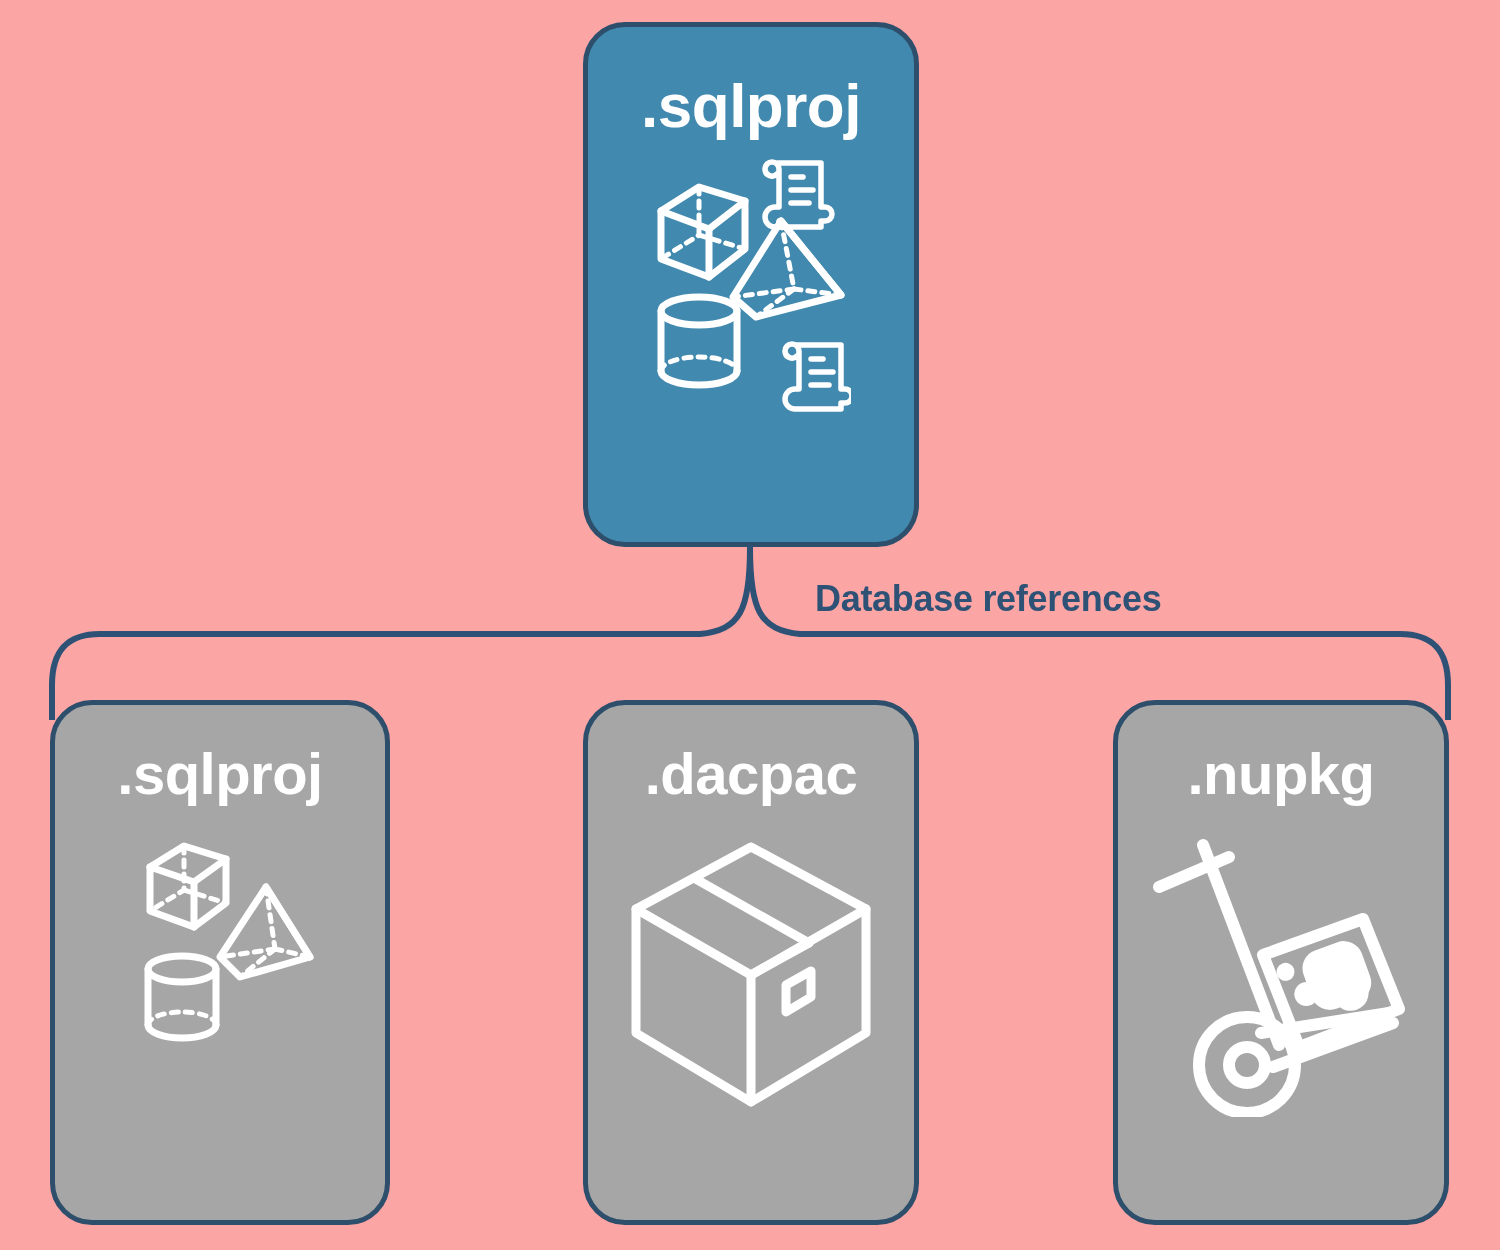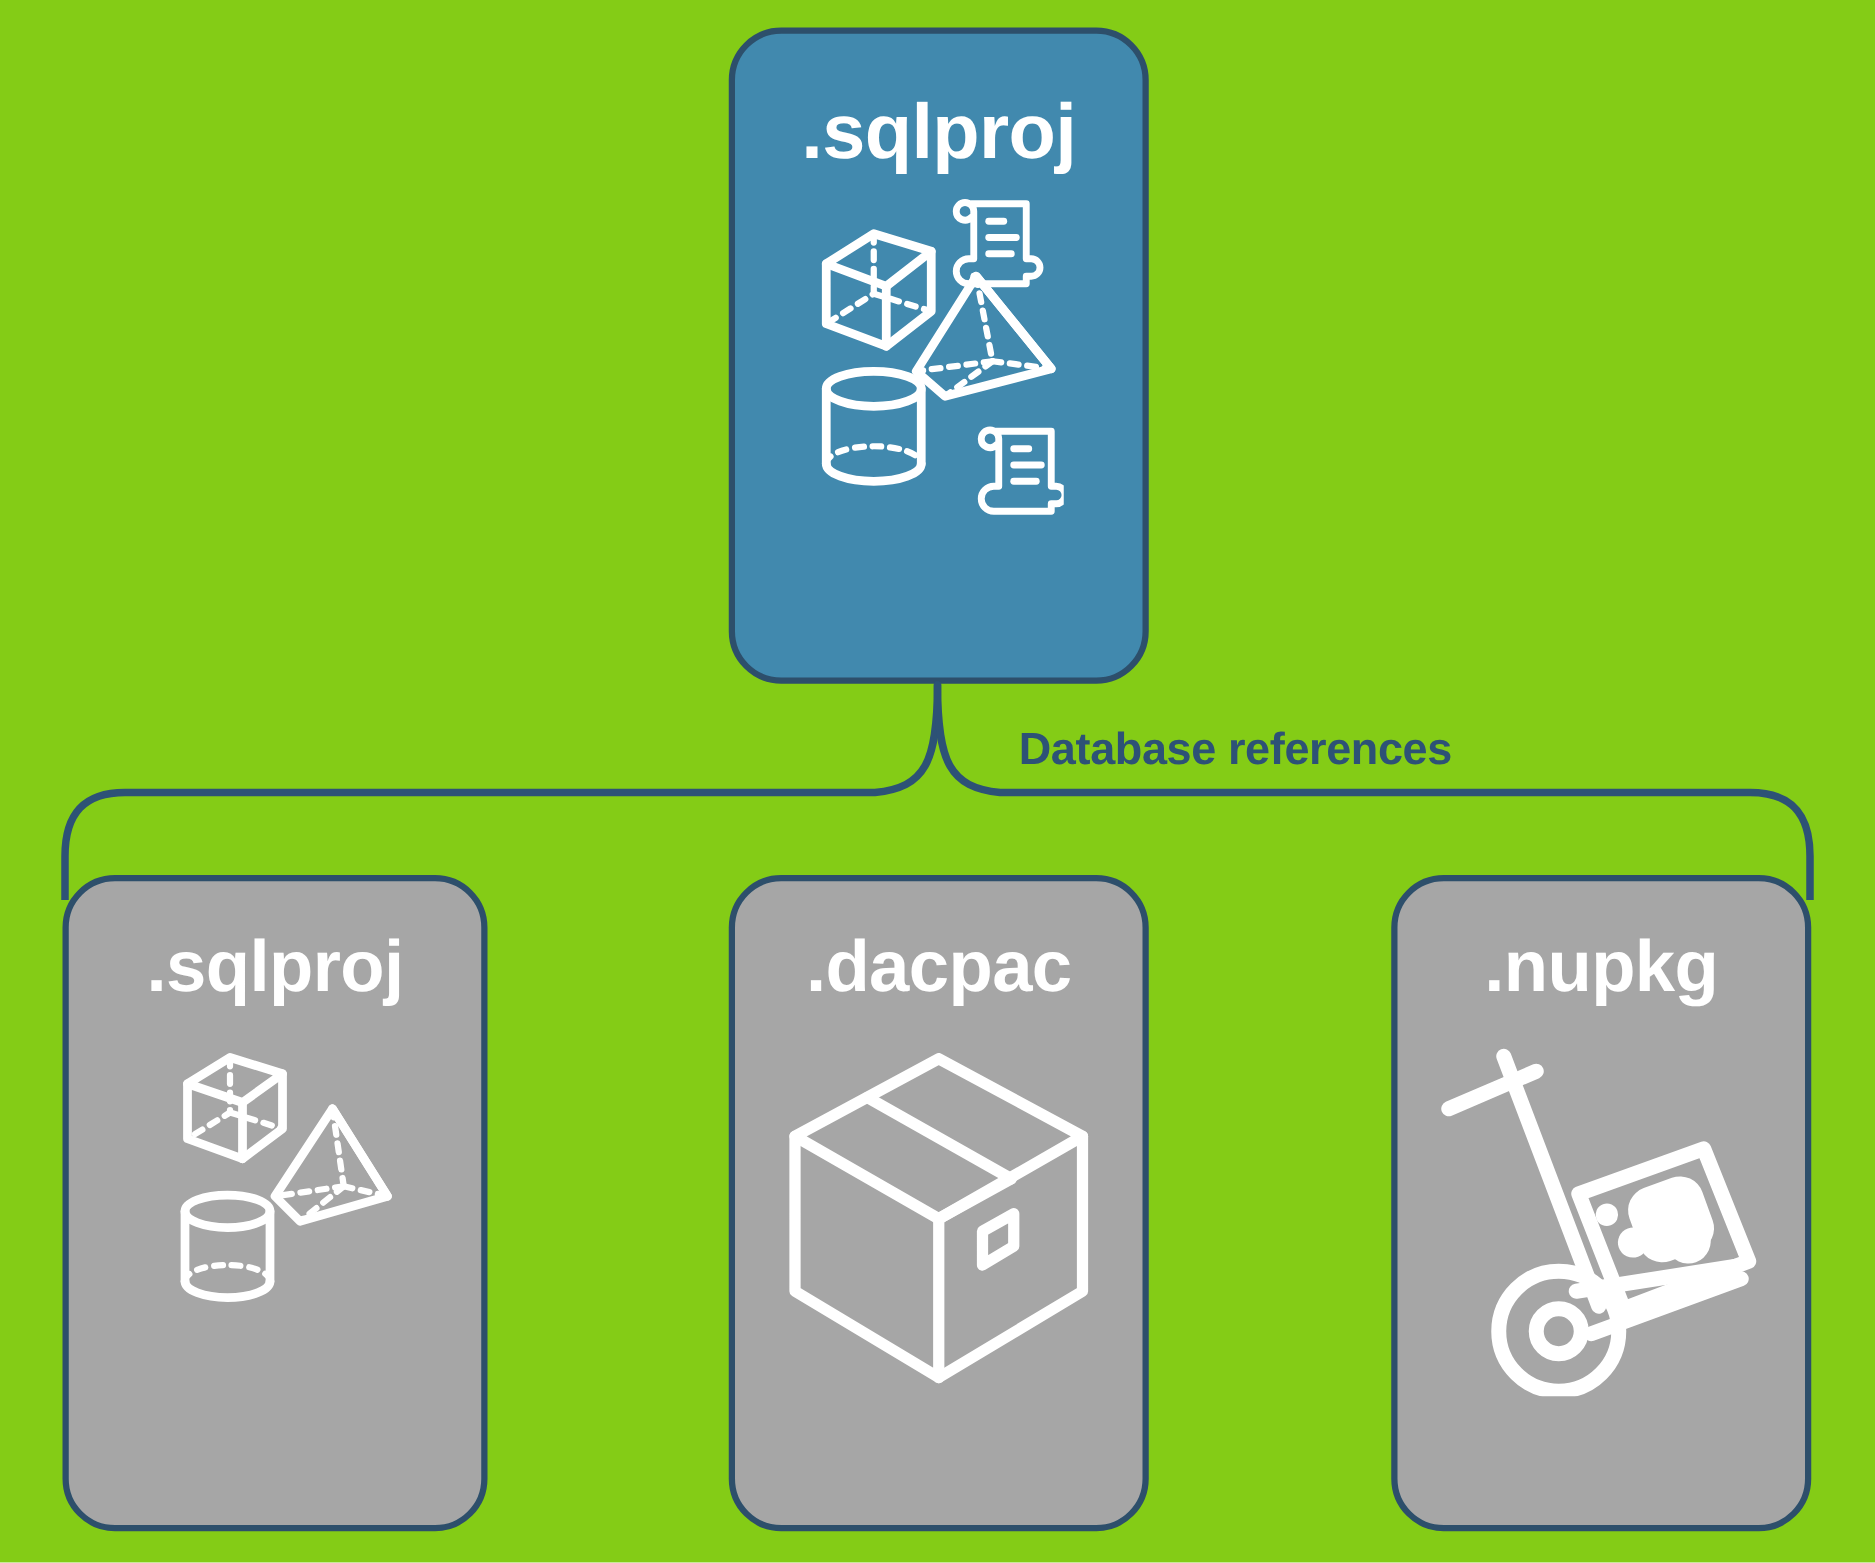--- a/index.html
+++ b/index.html
@@ -8,21 +8,21 @@
     padding: 0;
     background: #ffffff;
   }
   body {
     font-family: "Liberation Sans", sans-serif;
   }
   #canvas {
     position: relative;
     width: 1500px;
     height: 1250px;
-    background: #84cc16;
+    background: #fca5a5;
     overflow: hidden;
   }
 
   
   .node {
     position: absolute;
     box-sizing: border-box;
     border: 5px solid #2d4f6b;
     border-radius: 42px;
     display: flex;

